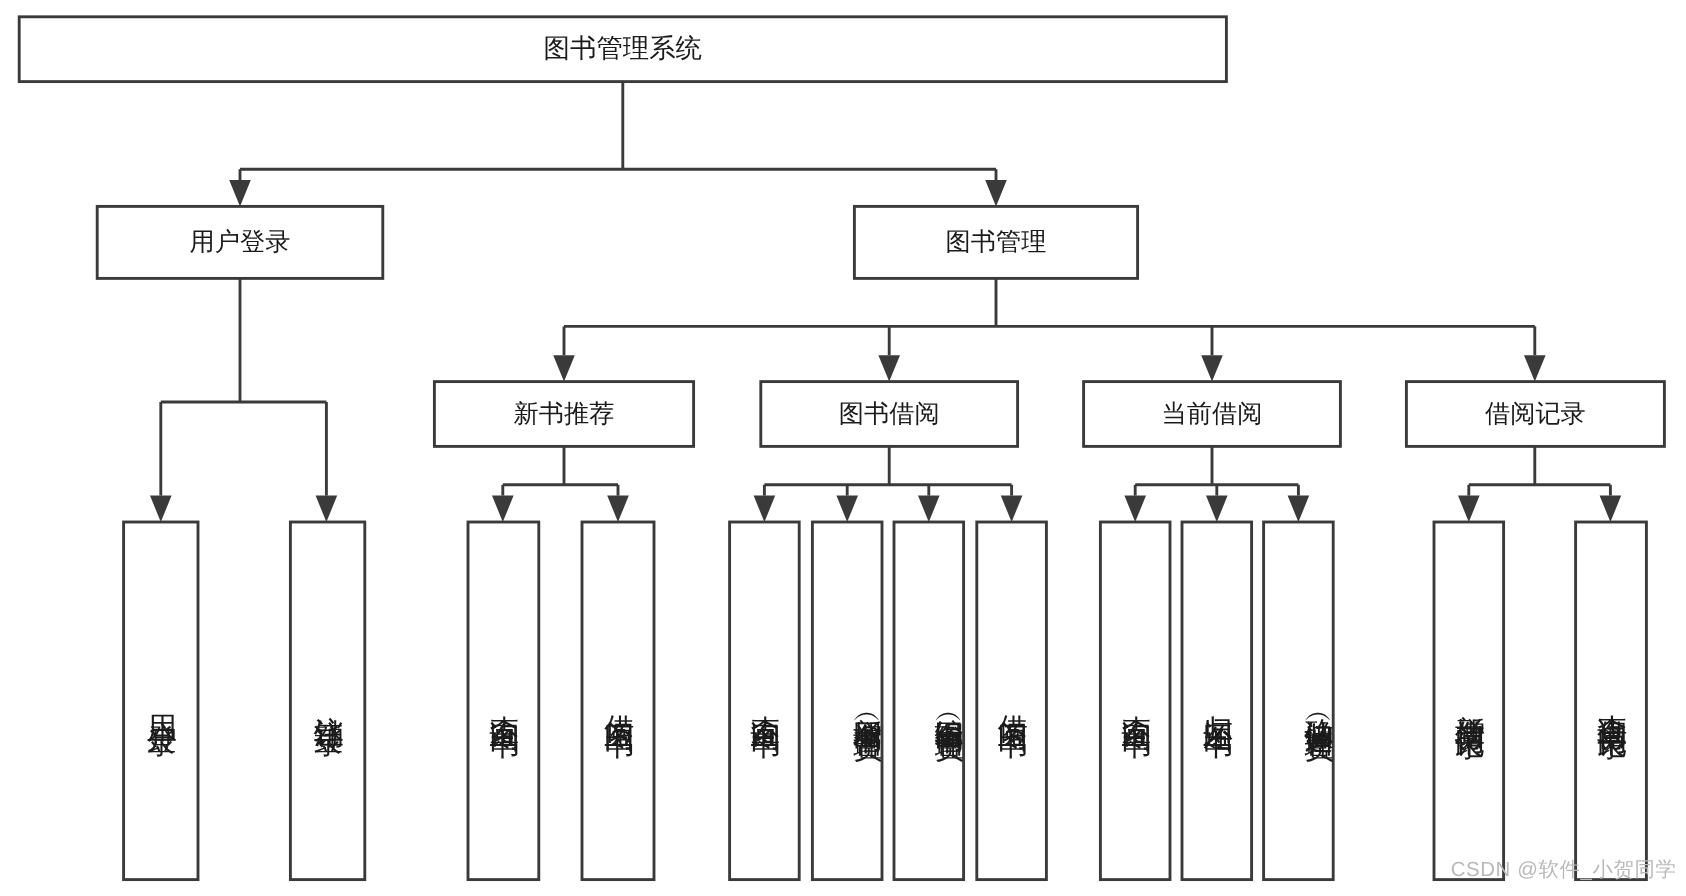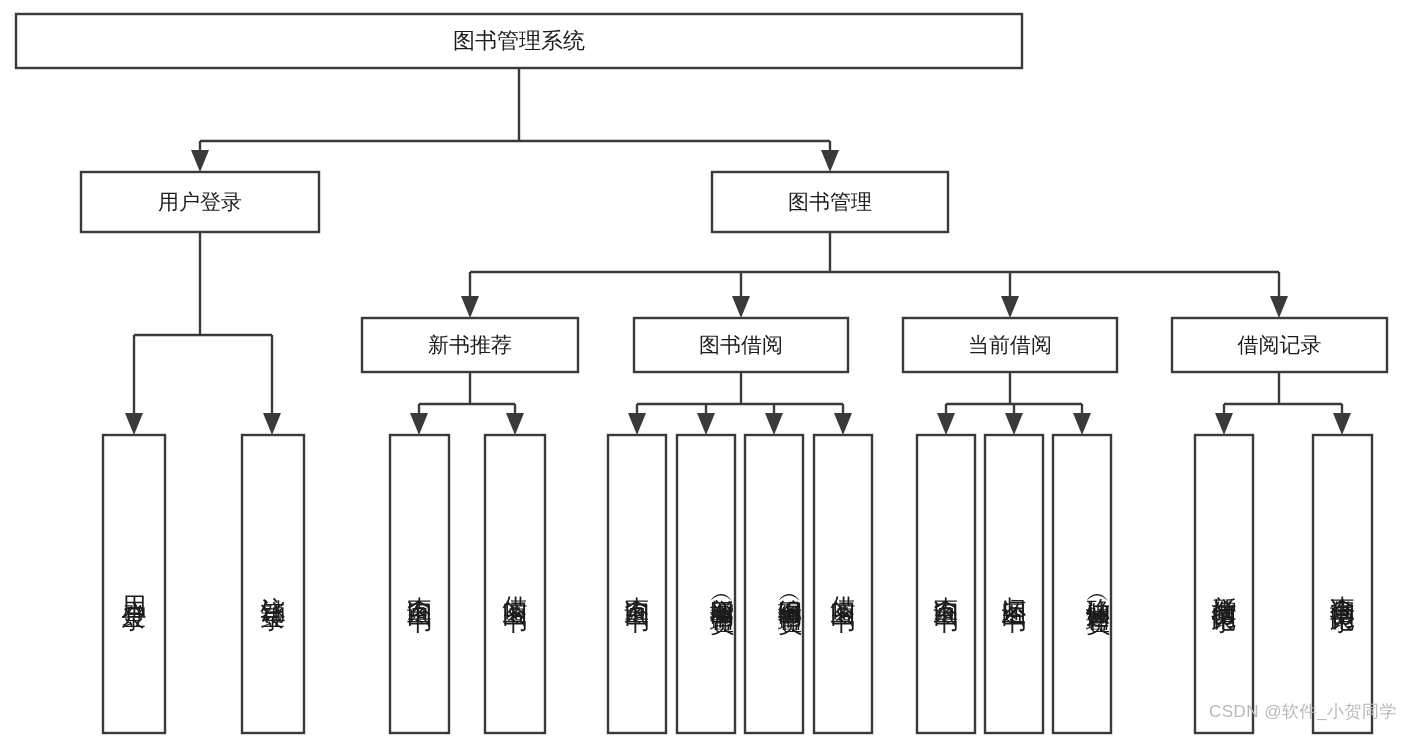--- a/index.html
+++ b/index.html
@@ -60,21 +60,21 @@
     line-height: 1.08;
     letter-spacing: 4px;
     color: #1b1b1b;
     text-align: center;
     white-space: nowrap;
     pointer-events: none;
   }
   .watermark {
     position: absolute;
     right: 8px;
-    bottom: 17px;
+    bottom: 4px;
     font-family: "Liberation Sans", "DejaVu Sans", sans-serif;
     font-size: 17px;
     color: #b9b9b9;
     letter-spacing: 0.5px;
     white-space: nowrap;
     margin-top: 35px;
   }
 </style>
 </head>
 <body>

